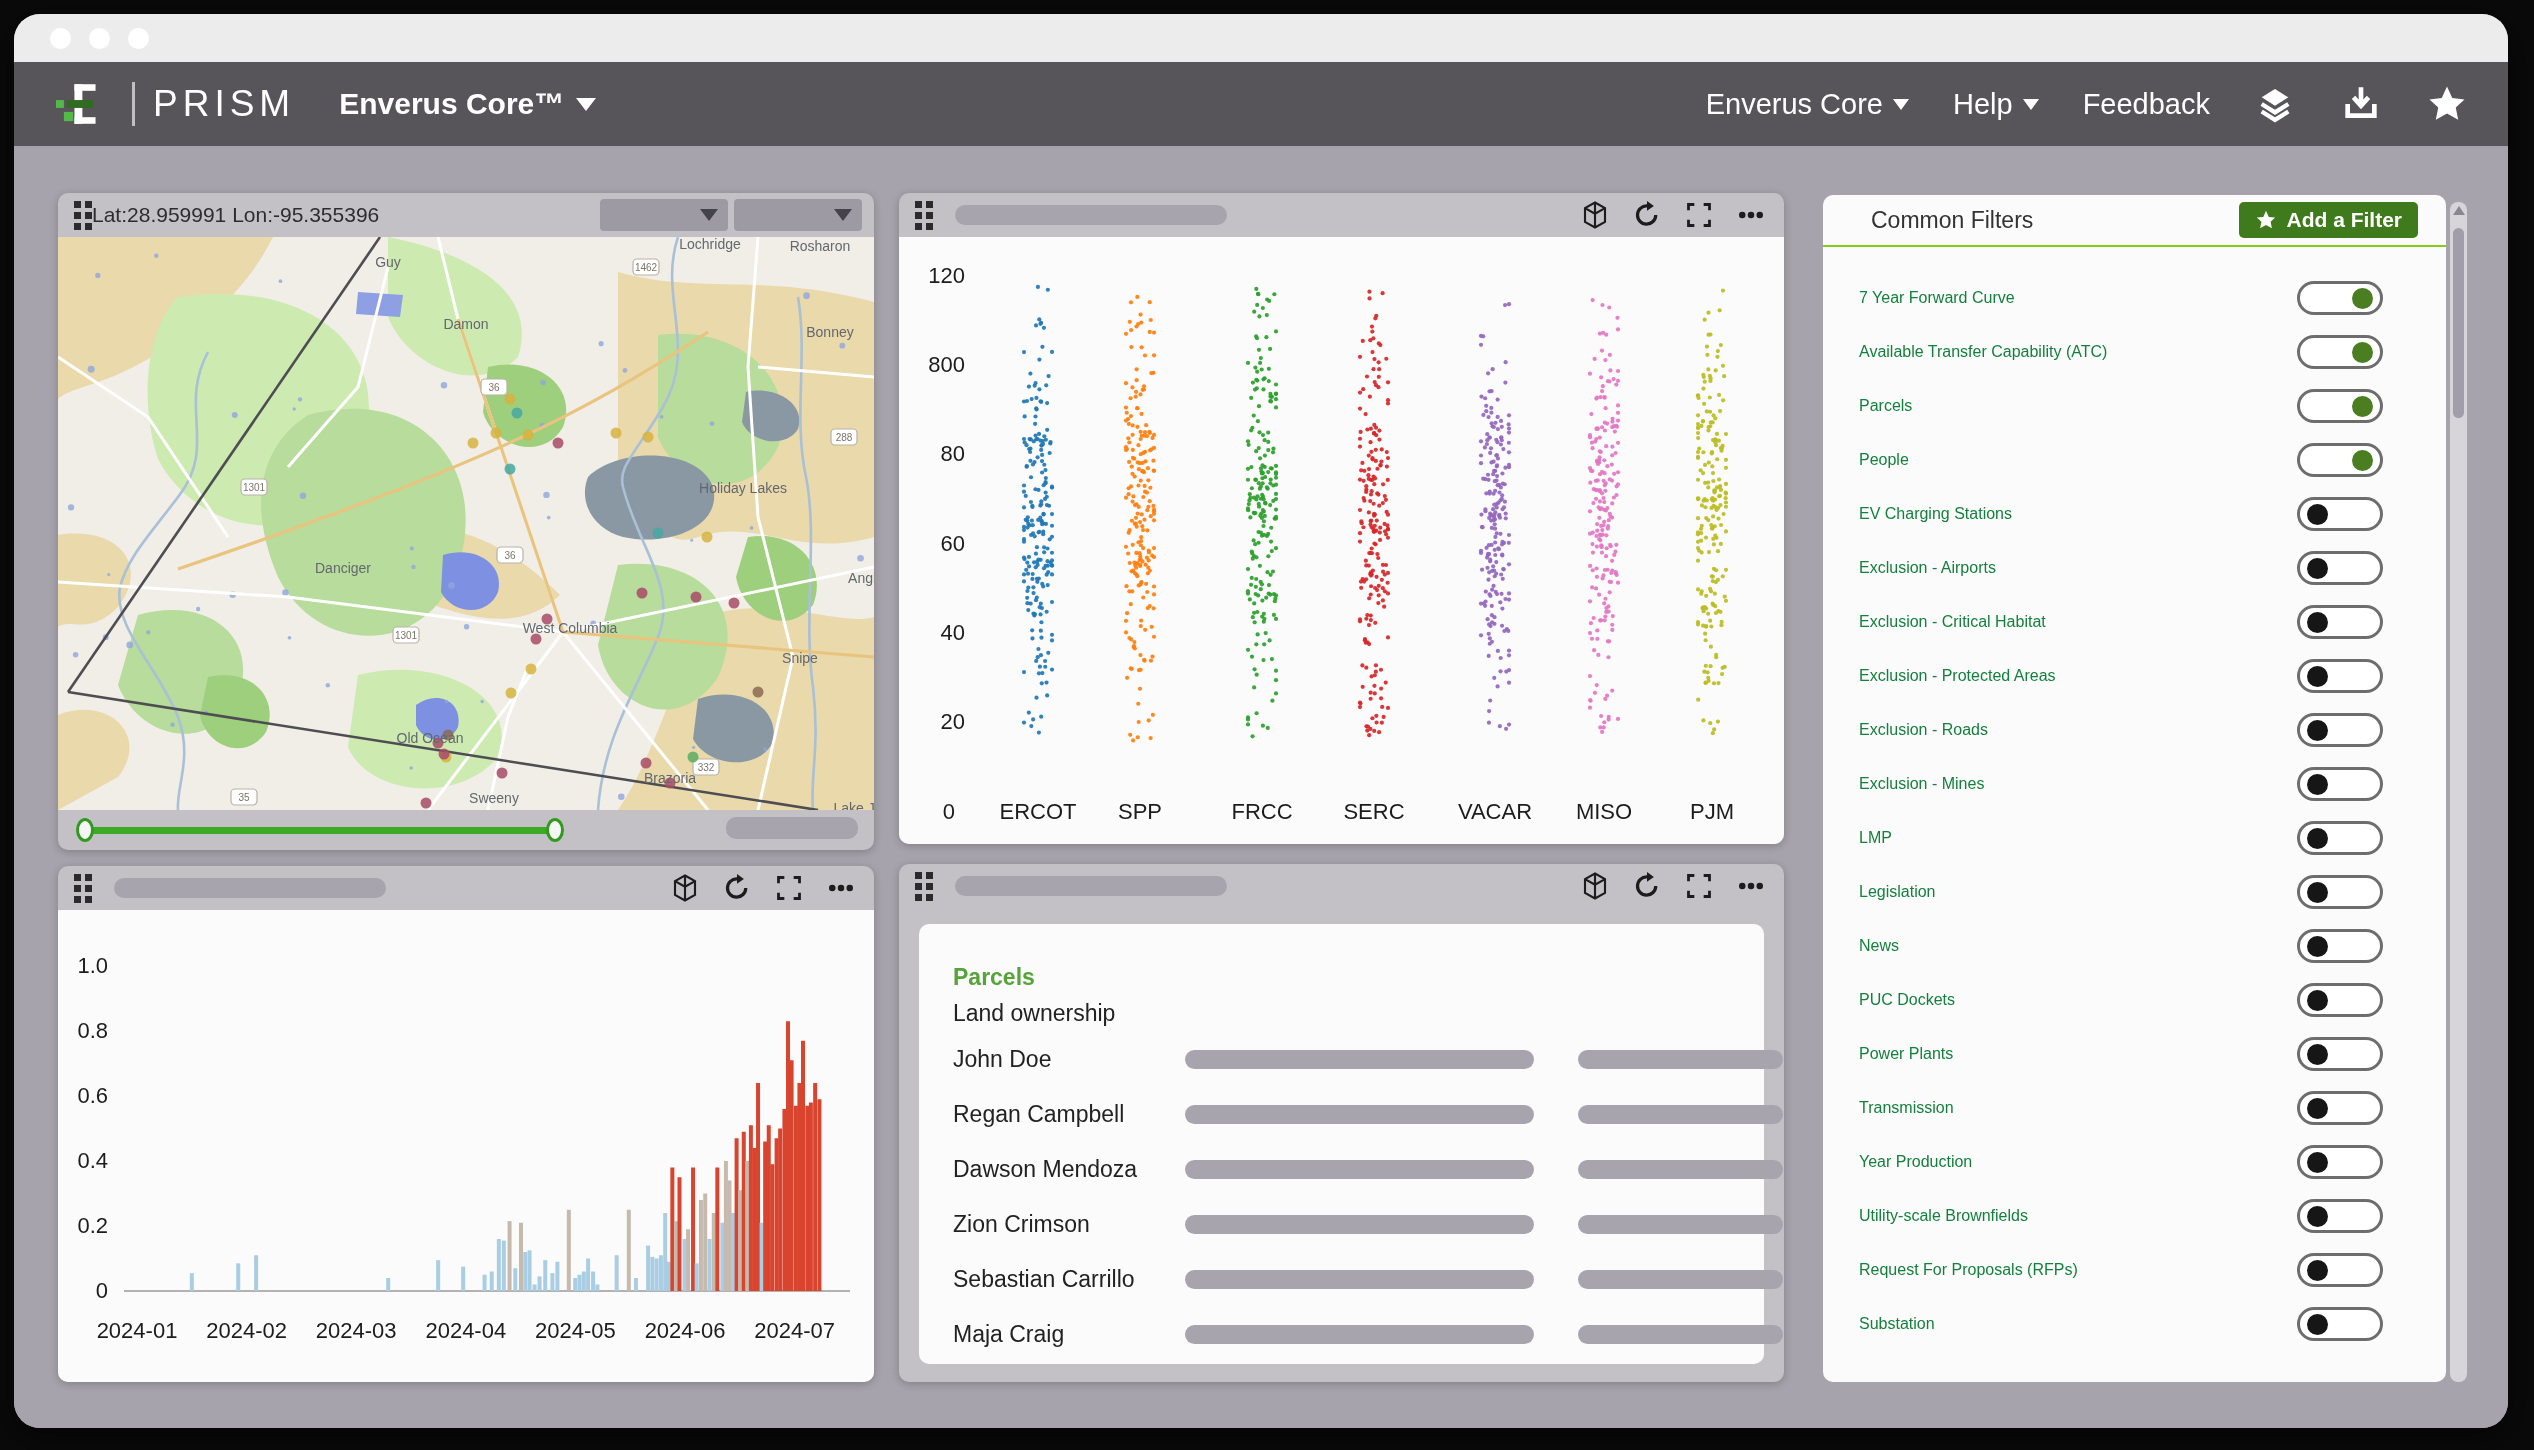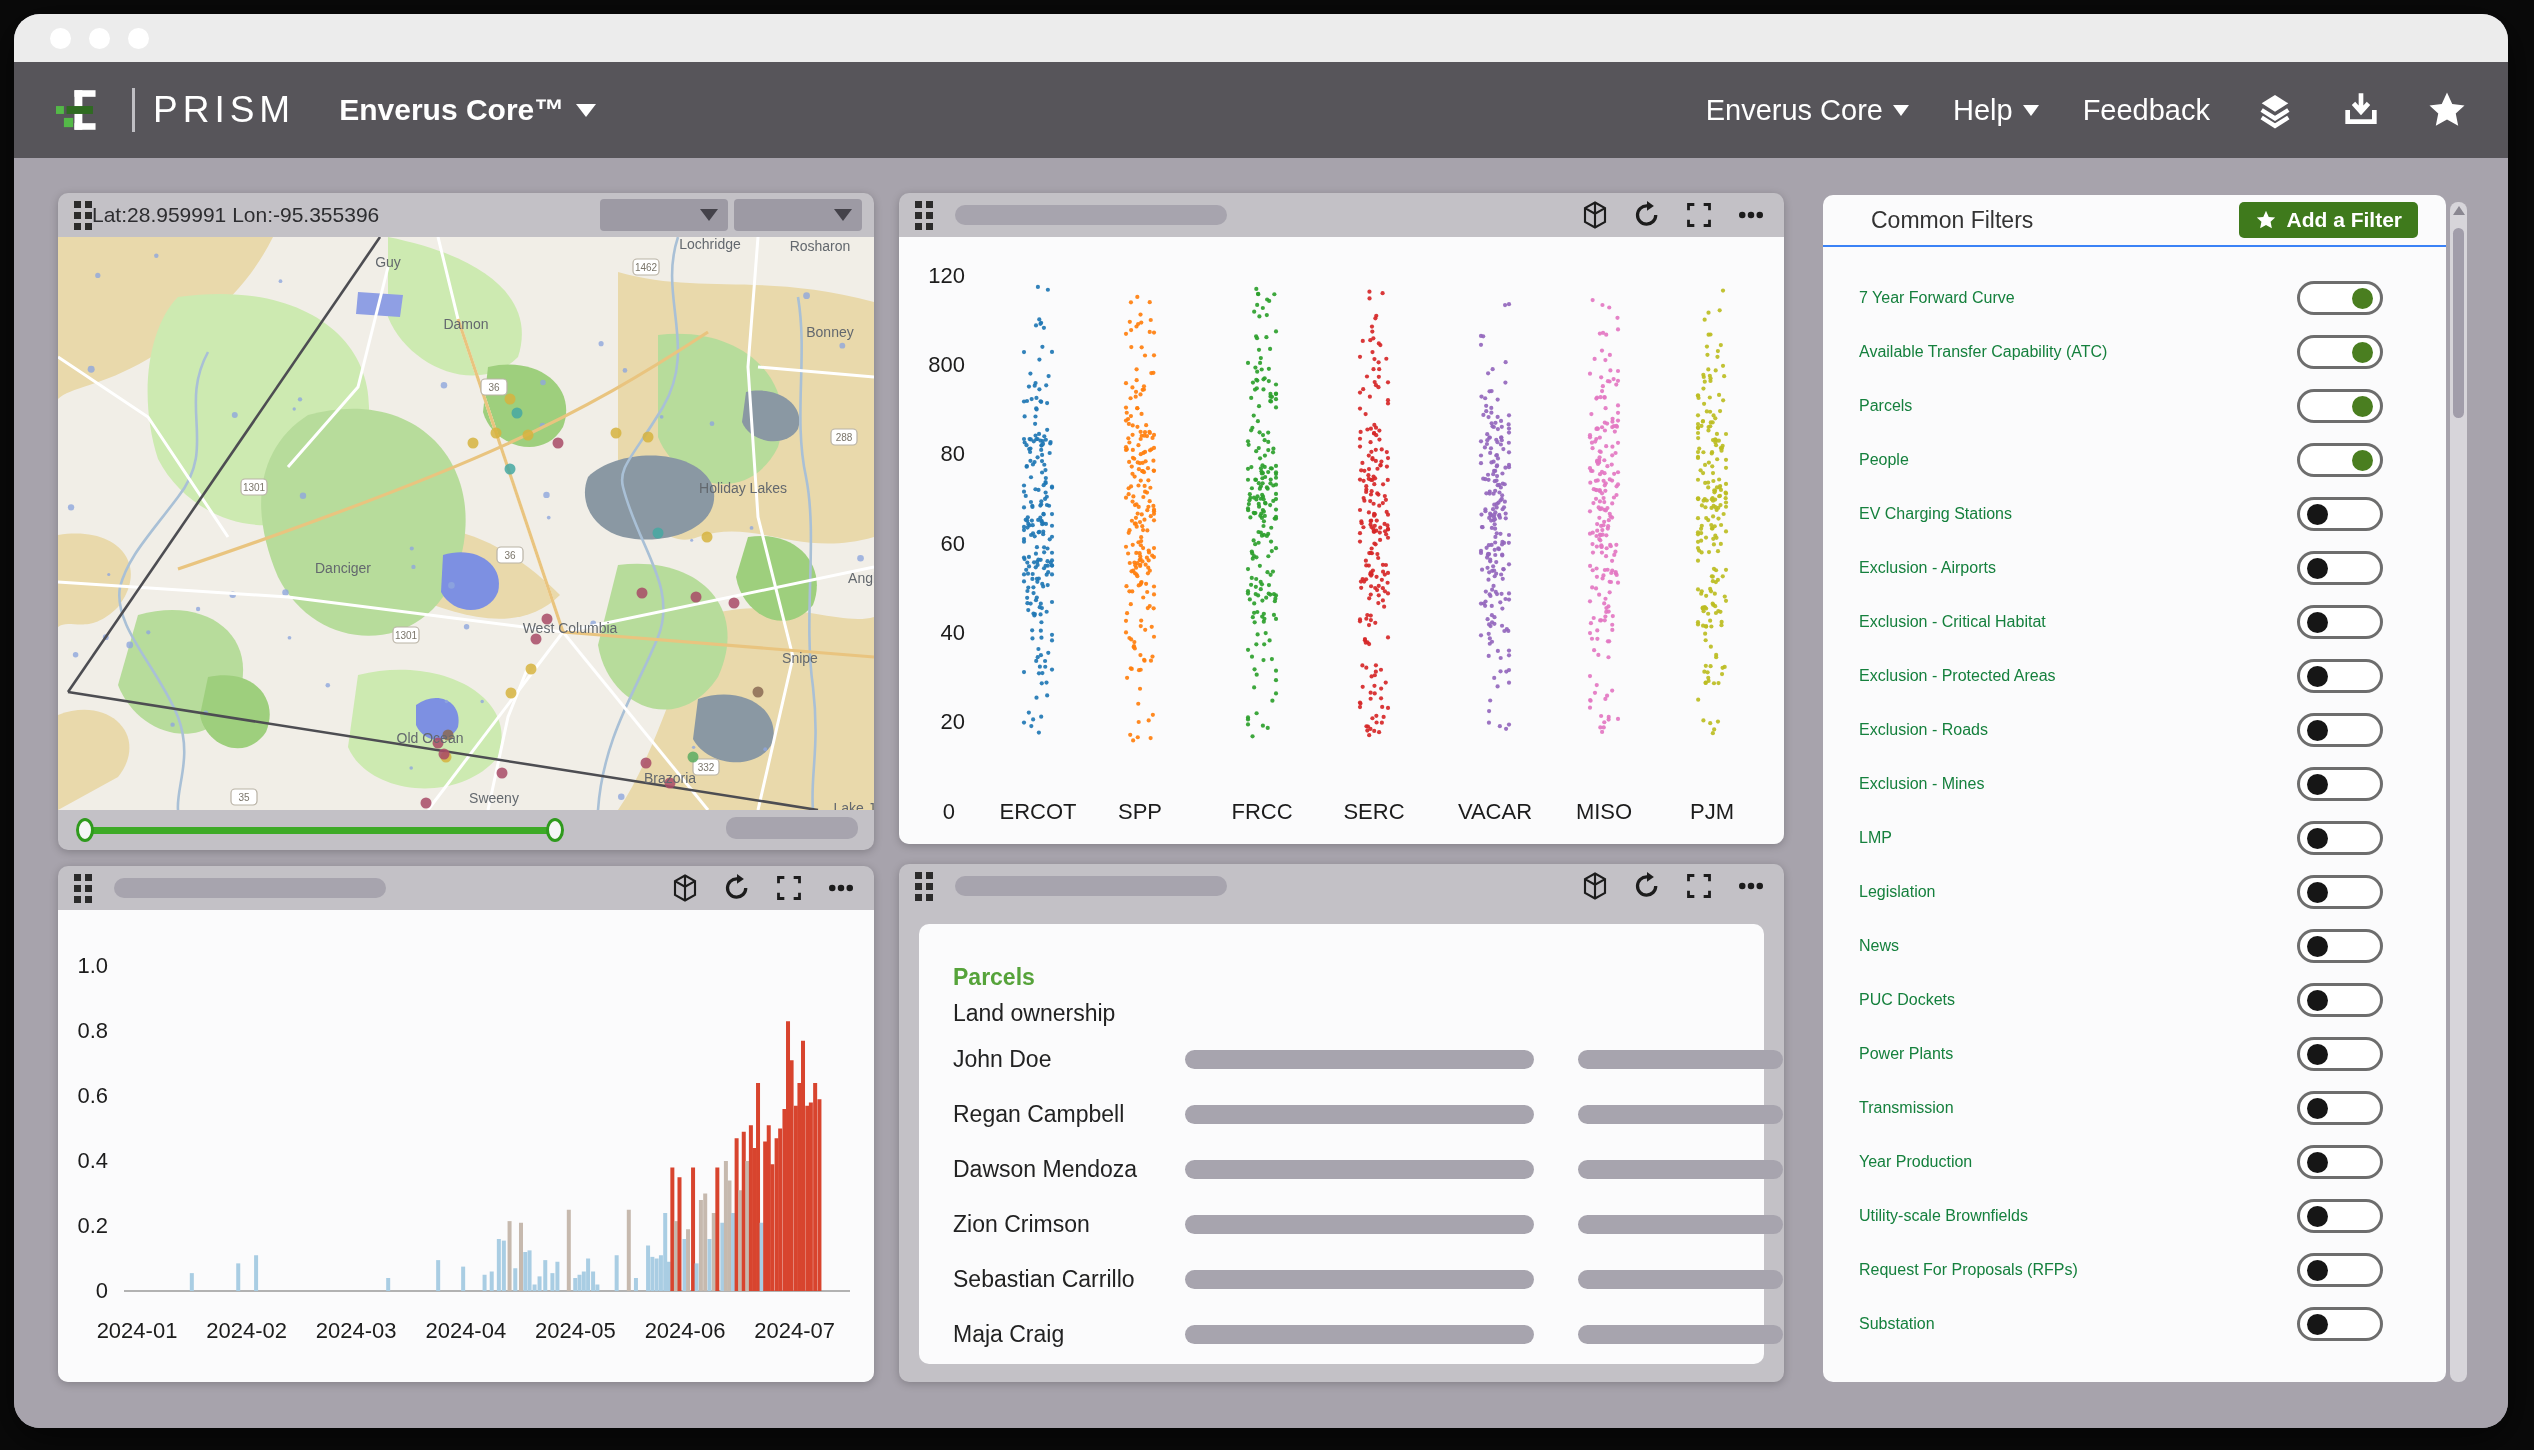--- a/index.html
+++ b/index.html
@@ -2,21 +2,21 @@
 <html><head>
 <meta charset="utf-8">
 <style>
   html,body{margin:0;padding:0;background:#0a0a0a;}
   *{box-sizing:border-box;font-family:"Liberation Sans",sans-serif;}
   .stage{position:relative;width:2534px;height:1450px;overflow:hidden;background:#0a0a0a;}
   .window{position:absolute;left:14px;top:14px;width:2494px;height:1414px;border-radius:26px;overflow:hidden;background:#a7a3ac;box-shadow:0 10px 40px rgba(0,0,0,.6);}
   .titlebar{position:absolute;left:0;top:0;width:100%;height:48px;background:#ececec;}
   .traffic{position:absolute;top:14px;left:36px;display:flex;gap:18px;}
   .traffic span{width:21px;height:21px;border-radius:50%;background:#ffffff;display:block;}
-  .appbar{position:absolute;left:0;top:48px;width:100%;height:96px;background:#57555a;display:flex;align-items:center;color:#fff;}
+  .appbar{position:absolute;left:0;top:48px;width:100%;height:84px;background:#57555a;display:flex;align-items:center;color:#fff;}
   .brand{display:flex;align-items:center;gap:18px;margin-left:42px;}
   .brand .divider{width:3px;height:44px;background:#bfbec3;}
   .brand .prism{font-size:37px;font-weight:300;letter-spacing:5px;color:#fff;}
   .ws-title{margin-left:44px;font-size:30px;font-weight:bold;display:flex;align-items:center;gap:12px;}
   .caret{display:inline-block;width:0;height:0;border-left:10px solid transparent;border-right:10px solid transparent;border-top:13px solid #fff;}
   .appbar-right{margin-left:auto;margin-right:40px;display:flex;align-items:center;gap:44px;font-size:29px;}
   .menu-item{display:flex;align-items:center;gap:10px;cursor:pointer;}
   .appbar-icon{width:42px;height:42px;display:flex;align-items:center;justify-content:center;}
   .content{position:absolute;left:0;top:144px;width:100%;height:1270px;background:#a7a3ac;}
   .panel{position:absolute;border-radius:10px;background:#c3c1c6;box-shadow:0 2px 8px rgba(0,0,0,.22);}
@@ -32,21 +32,21 @@
   .latlon{font-size:21px;color:#2d2d30;}
   .map-dd{width:128px;height:32px;background:#9d9aa4;border-radius:4px;display:flex;align-items:center;justify-content:flex-end;padding-right:10px;}
   .dd-caret{width:0;height:0;border-left:9px solid transparent;border-right:9px solid transparent;border-top:12px solid #44424a;}
   .map-body{position:absolute;left:0;top:44px;right:0;height:573px;overflow:hidden;}
   .map-footer{position:absolute;left:0;bottom:0;width:100%;height:40px;}
   .slider-track{position:absolute;left:26px;top:17px;width:472px;height:7px;background:#3daa26;border-radius:4px;}
   .slider-handle{position:absolute;top:-9px;width:18px;height:24px;border-radius:50%;background:#f6f6f6;border:3px solid #2f9a1d;}
   .foot-skel{position:absolute;right:16px;top:7px;width:132px;height:22px;}
   
   .filters-card{position:absolute;background:#fbfbfc;border-radius:10px;overflow:hidden;}
-  .filters-head{position:absolute;left:0;top:0;width:100%;height:52px;display:flex;align-items:center;border-bottom:2px solid #3b82f6;}
+  .filters-head{position:absolute;left:0;top:0;width:100%;height:52px;display:flex;align-items:center;border-bottom:2px solid #84cc16;}
   .filters-title{margin-left:48px;font-size:23px;color:#333;}
   .addfilter-btn{margin-left:auto;margin-right:28px;background:#3f7a1c;color:#fff;font-size:21px;font-weight:bold;border:none;border-radius:5px;height:36px;padding:16px 16px;display:flex;align-items:center;gap:9px;cursor:pointer;}
   .filter-list{position:absolute;left:0;top:54px;right:0;bottom:0;}
   .filter-item{position:absolute;left:0;width:100%;height:54px;display:flex;align-items:center;}
   .filter-label{margin-left:36px;font-size:16px;color:#15803d;}
   .toggle{position:absolute;left:474px;width:86px;height:34px;border:3px solid #6d6d6d;border-radius:18px;background:#fff;cursor:pointer;}
   .toggle .dot{position:absolute;top:4px;width:21px;height:21px;border-radius:50%;}
   .toggle.on .dot{right:7px;background:#4a7e20;}
   .toggle.off .dot{left:7px;background:#161616;}
   .scrollbar{position:absolute;width:17px;background:#d7d5da;border-radius:8px;}

